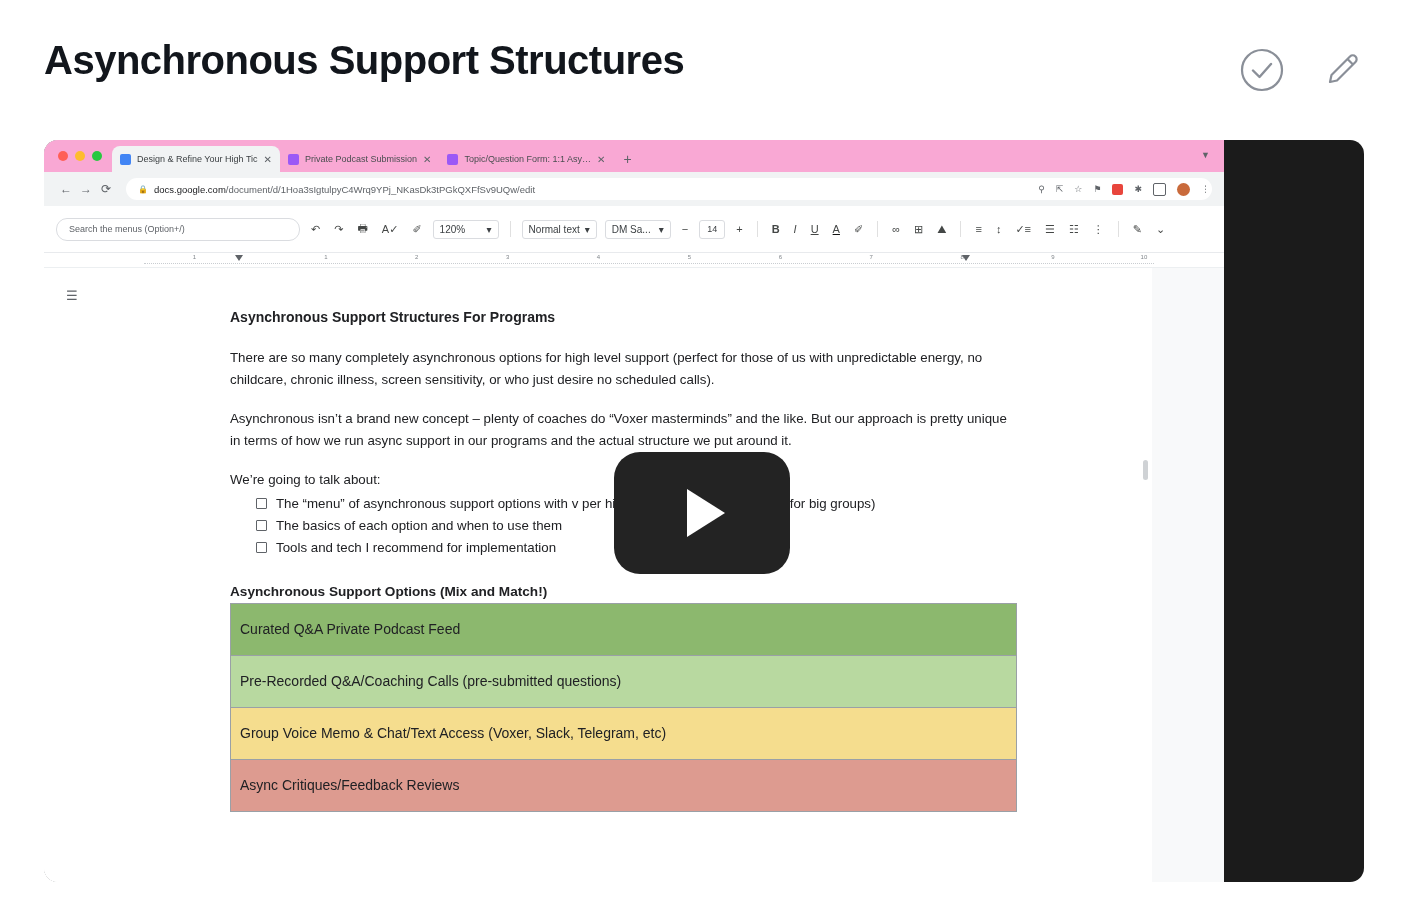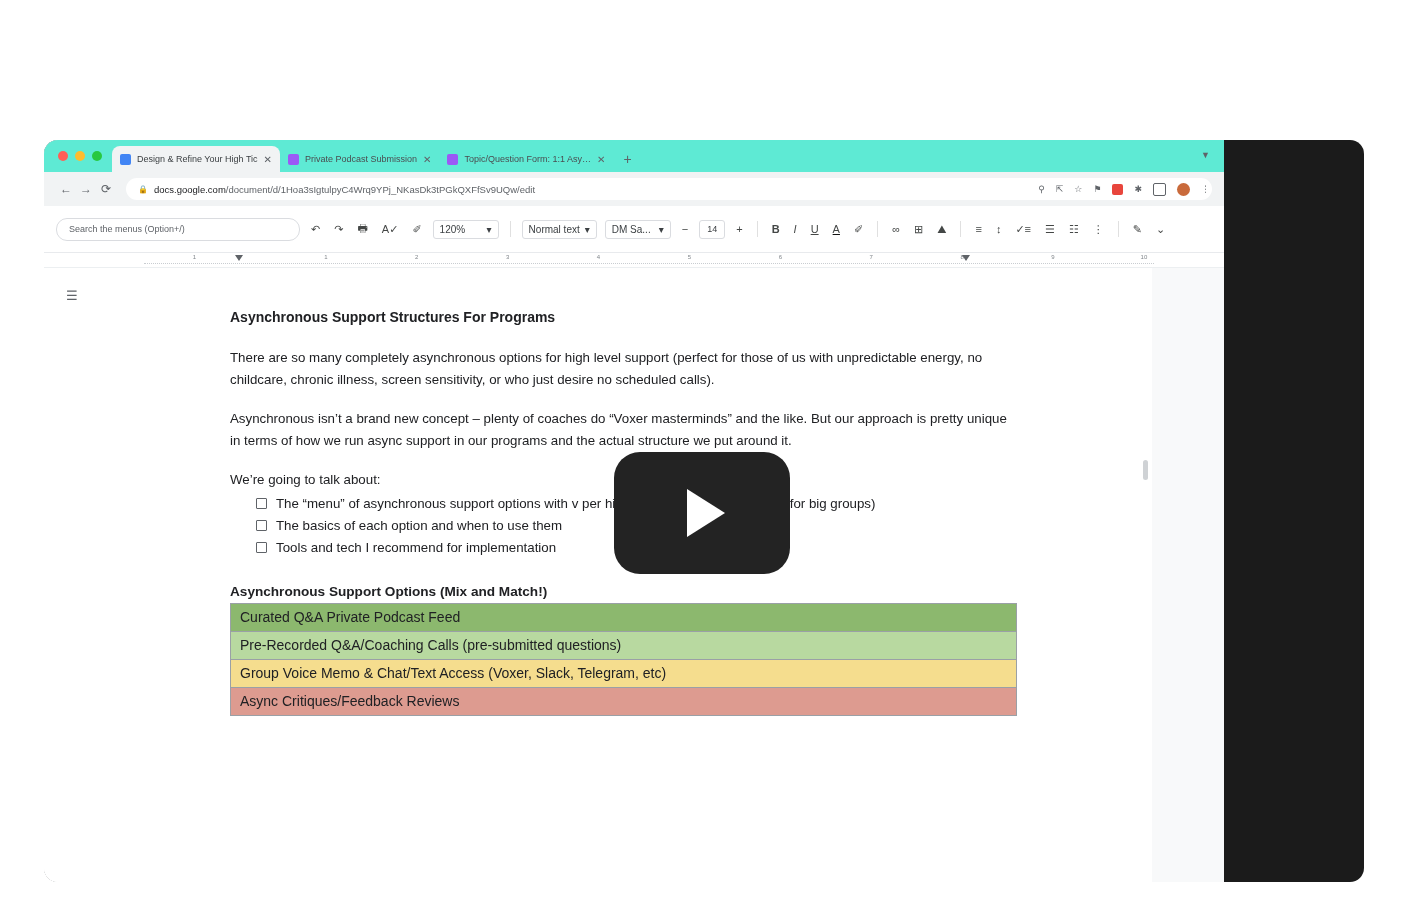--- a/index.html
+++ b/index.html
@@ -67,21 +67,21 @@
     width: 1180px;
     height: 742px;
     background: #f1f3f4;
     overflow: hidden;
   }
 
   
   .browser-topbar {
     position: relative;
     height: 32px;
-    background: #5eead4;
+    background: #f9a8d4;
   }
   .traffic {
     position: absolute;
     left: 14px;
     top: 11px;
     display: flex;
     gap: 7px;
   }
   .dot { width: 10px; height: 10px; border-radius: 50%; }
   .dot.red { background: #ff5f57; }
@@ -338,21 +338,21 @@
     font-weight: bold;
     font-size: 13.6px;
     margin-top: 22px;
   }
   .color-table {
     border-collapse: collapse;
     width: 787px;
   }
   .color-table td {
     border: 1px solid #9aa0a6;
-    padding: 2px 9px;
+    padding: 14px 9px;
     font-size: 14px;
     color: #202124;
     height: 22px;
   }
   .scroll-thumb {
     position: absolute;
     right: 4px;
     top: 192px;
     width: 5px;
     height: 20px;
@@ -391,20 +391,37 @@
     padding: 14px 22px;
     border-radius: 9px;
     letter-spacing: 0.5px;
   }
 </style>
 </head>
 <body>
 
 <div id="page">
 
+  <div class="page-header">
+    <div class="page-title">Asynchronous Support Structures</div>
+    <div class="header-actions">
+      <div class="header-icon">
+        <svg width="48" height="48" viewBox="0 0 48 48" aria-hidden="true">
+          <circle cx="24" cy="24" r="20" fill="none" stroke="#8a8f98" stroke-width="2.2"></circle>
+          <path d="M15 24.5 L21.5 31 L33 18" fill="none" stroke="#8a8f98" stroke-width="2.4" stroke-linecap="round" stroke-linejoin="round"></path>
+        </svg>
+      </div>
+      <div class="header-icon">
+        <svg width="48" height="48" viewBox="0 0 48 48" aria-hidden="true">
+          <path d="M12 36 L13.5 29 L32 10.5 C33.5 9 36 9 37.5 10.5 C39 12 39 14.5 37.5 16 L19 34.5 Z" fill="none" stroke="#8a8f98" stroke-width="2.2" stroke-linejoin="round"></path>
+          <path d="M29.5 13 L35 18.5" fill="none" stroke="#8a8f98" stroke-width="2.2"></path>
+        </svg>
+      </div>
+    </div>
+  </div>
 
   <div class="video-frame">
 
     <div class="browser">
 
       <div class="browser-topbar">
         <div class="traffic">
           <span class="dot red"></span>
           <span class="dot yellow"></span>
           <span class="dot green"></span>

